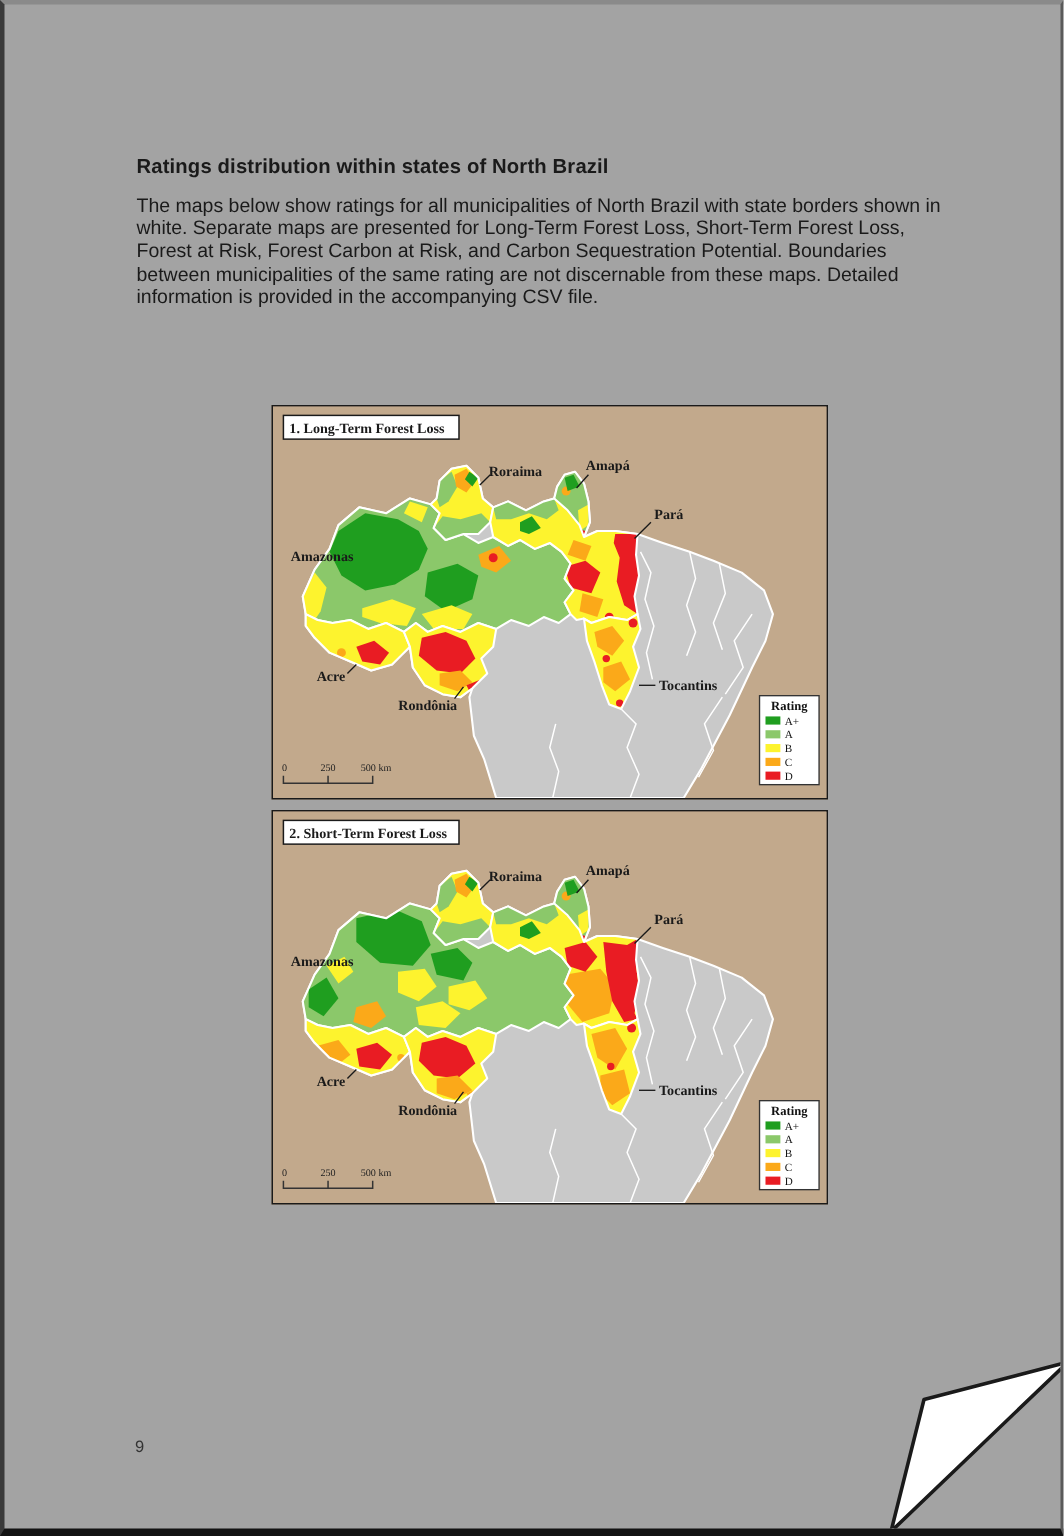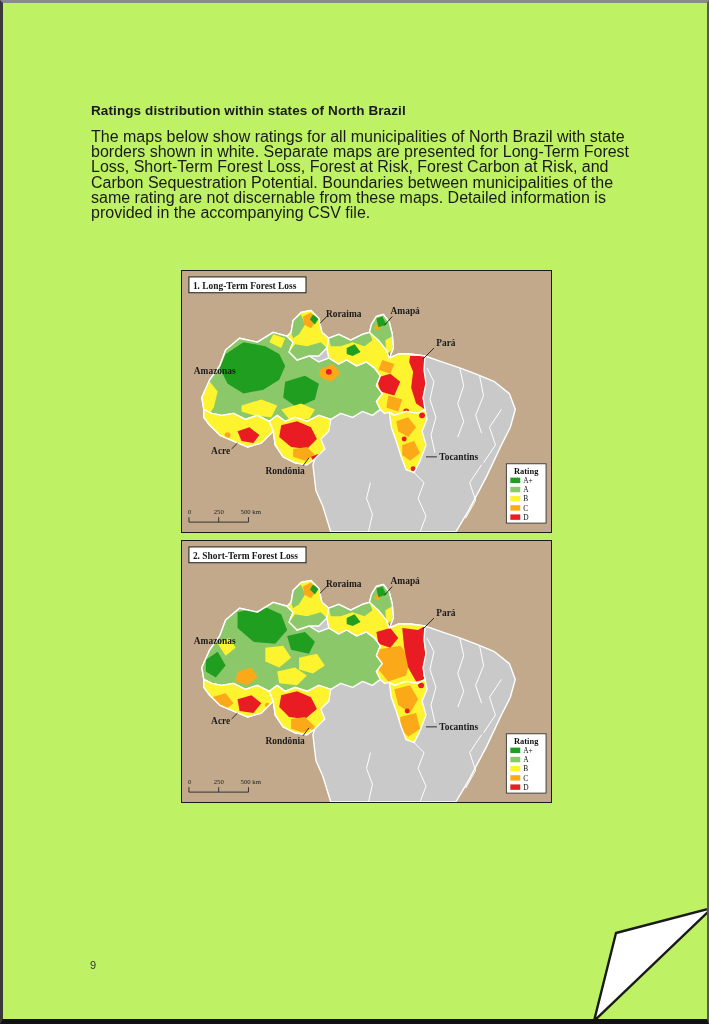--- a/index.html
+++ b/index.html
@@ -1,29 +1,29 @@
 <!DOCTYPE html>
 <html><head>
 <meta charset="utf-8">
 <style>
   html,body{margin:0;padding:0;background:#e8e8e8;}
   .page{
-    position:relative; width:709px; height:1024px; background:#bef264;
+    position:relative; width:709px; height:1024px; background:#a3a3a3;
     box-sizing:border-box; overflow:hidden;
     border-top:3px solid #8a8a8a; border-left:3px solid #3a3a3a;
     border-right:2px solid #5a5a5a; border-bottom:5px solid #121212;
     font-family:"Liberation Sans", sans-serif; color:#1a1a1a;
   }
   .heading{
     position:absolute; left:88px; top:100px; width:560px;
     font-size:13.5px; font-weight:bold; letter-spacing:.1px;
   }
   .body-text{
     position:absolute; left:88px; top:126px; width:549px;
-    font-size:16px; line-height:15.2px;
+    font-size:13px; line-height:15.2px;
   }
   .figure{
     position:absolute; left:178px; width:369px; height:261px;
     border:1.5px solid #1a1a1a; background:#c2a98c;
   }
   #fig-map1{ top:267px; }
   #fig-map2{ top:537px; }
   .figure svg{ display:block; width:369px; height:261px; }
   .page-number{
     position:absolute; left:87px; top:956px; font-size:11px; color:#333;

